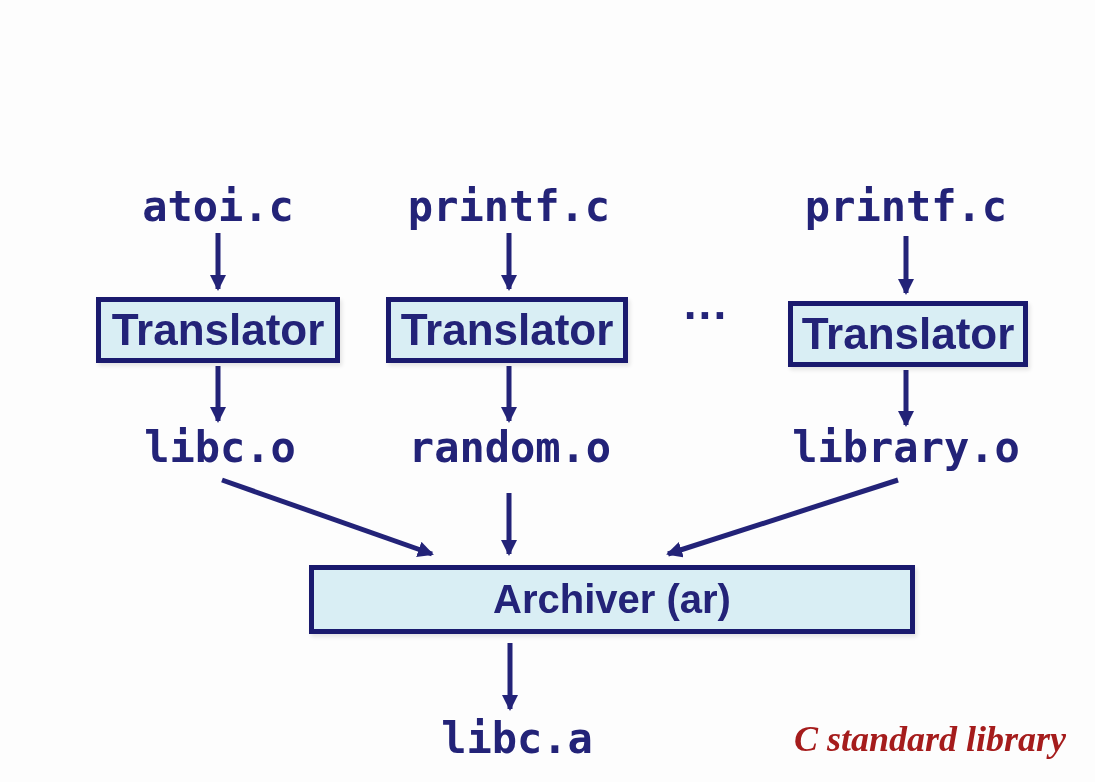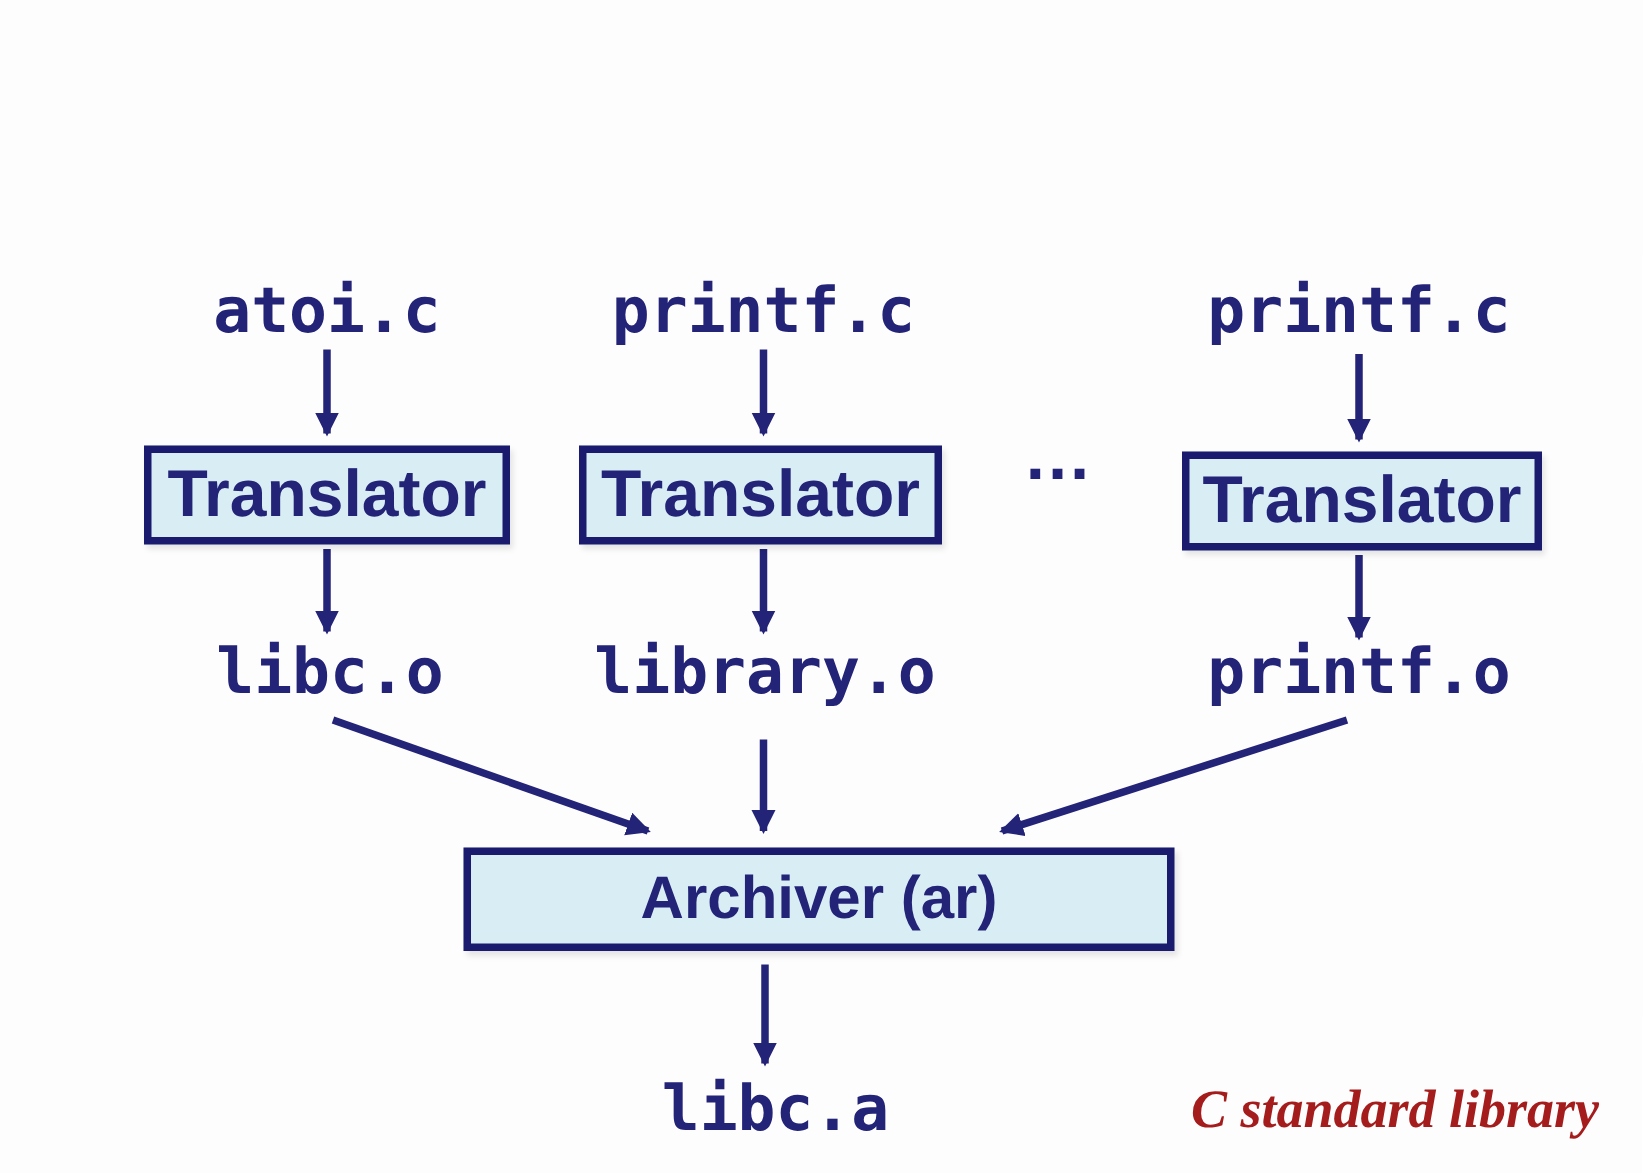--- a/index.html
+++ b/index.html
@@ -122,24 +122,24 @@
   </div>
   <div class="node-box translator-box" style="left:386px; top:297px; width:242px; height:66px;">
     <span class="box-label">Translator</span>
   </div>
   <div class="ellipsis" style="left:706px; top:280px;">...</div>
   <div class="node-box translator-box" style="left:788px; top:301px; width:240px; height:66px;">
     <span class="box-label">Translator</span>
   </div>
 
   <div class="mono-label" style="left:220px; top:423px;">libc.o</div>
-  <div class="mono-label" style="left:510px; top:423px;">library.o</div>
-  <div class="mono-label" style="left:906px; top:423px;">printf.o</div>
+  <div class="mono-label" style="left:510px; top:423px;">random.o</div>
+  <div class="mono-label" style="left:906px; top:423px;">library.o</div>
 
-  <div class="node-box archiver-box" style="left:309px; top:565px; width:474px; height:69px;">
+  <div class="node-box archiver-box" style="left:309px; top:565px; width:606px; height:69px;">
     <span class="box-label">Archiver (ar)</span>
   </div>
 
   <div class="mono-label" style="left:517px; top:714px;">libc.a</div>
 
   <div class="annotation" style="left:930px; top:718px;">C standard library</div>
 
 </div>
 
 </body></html>

